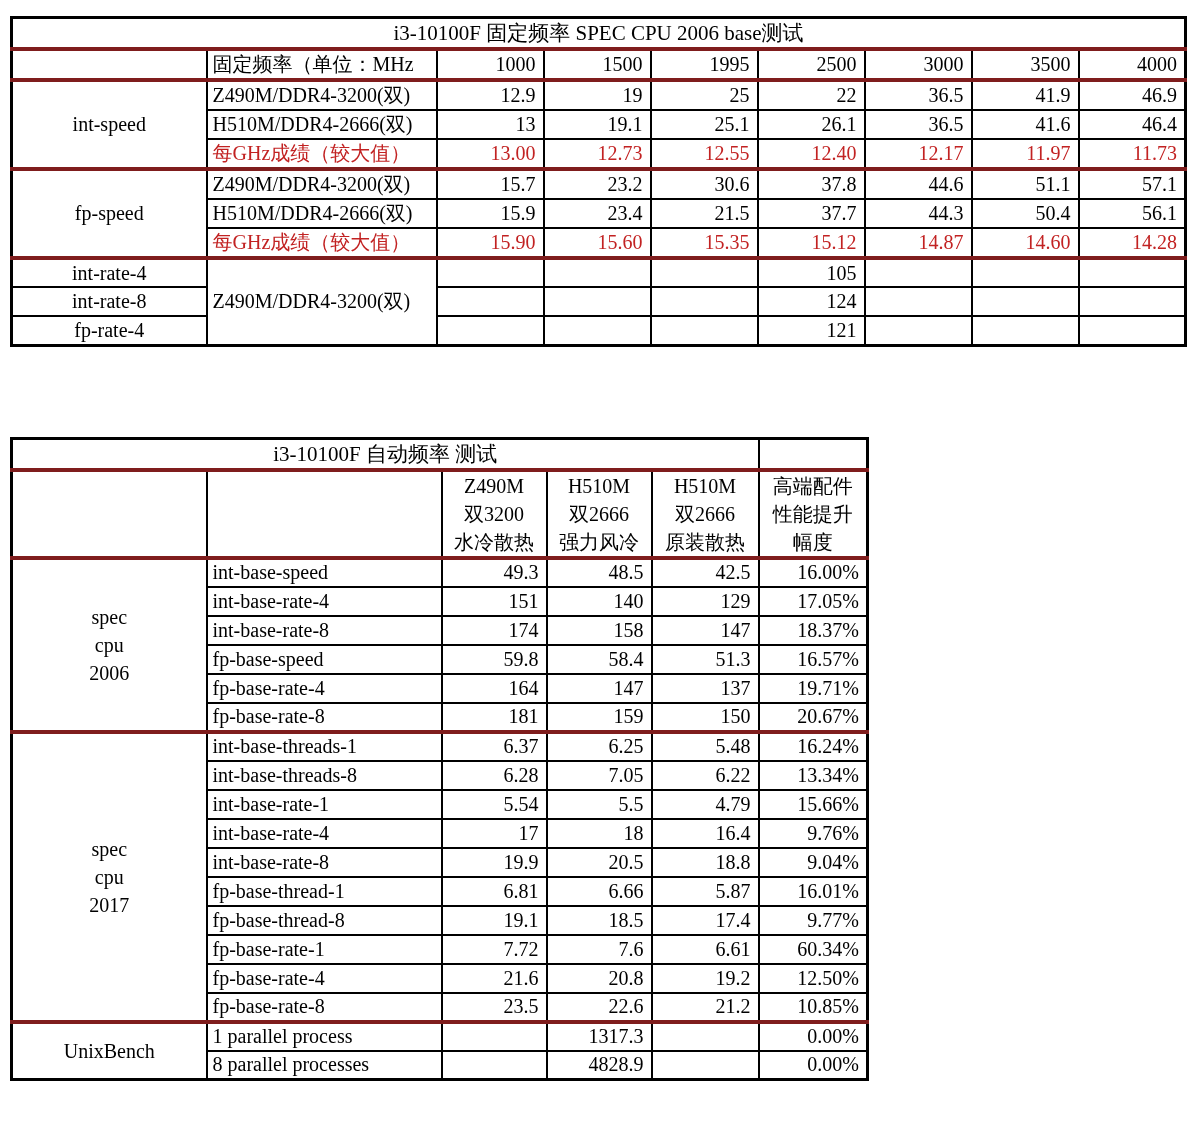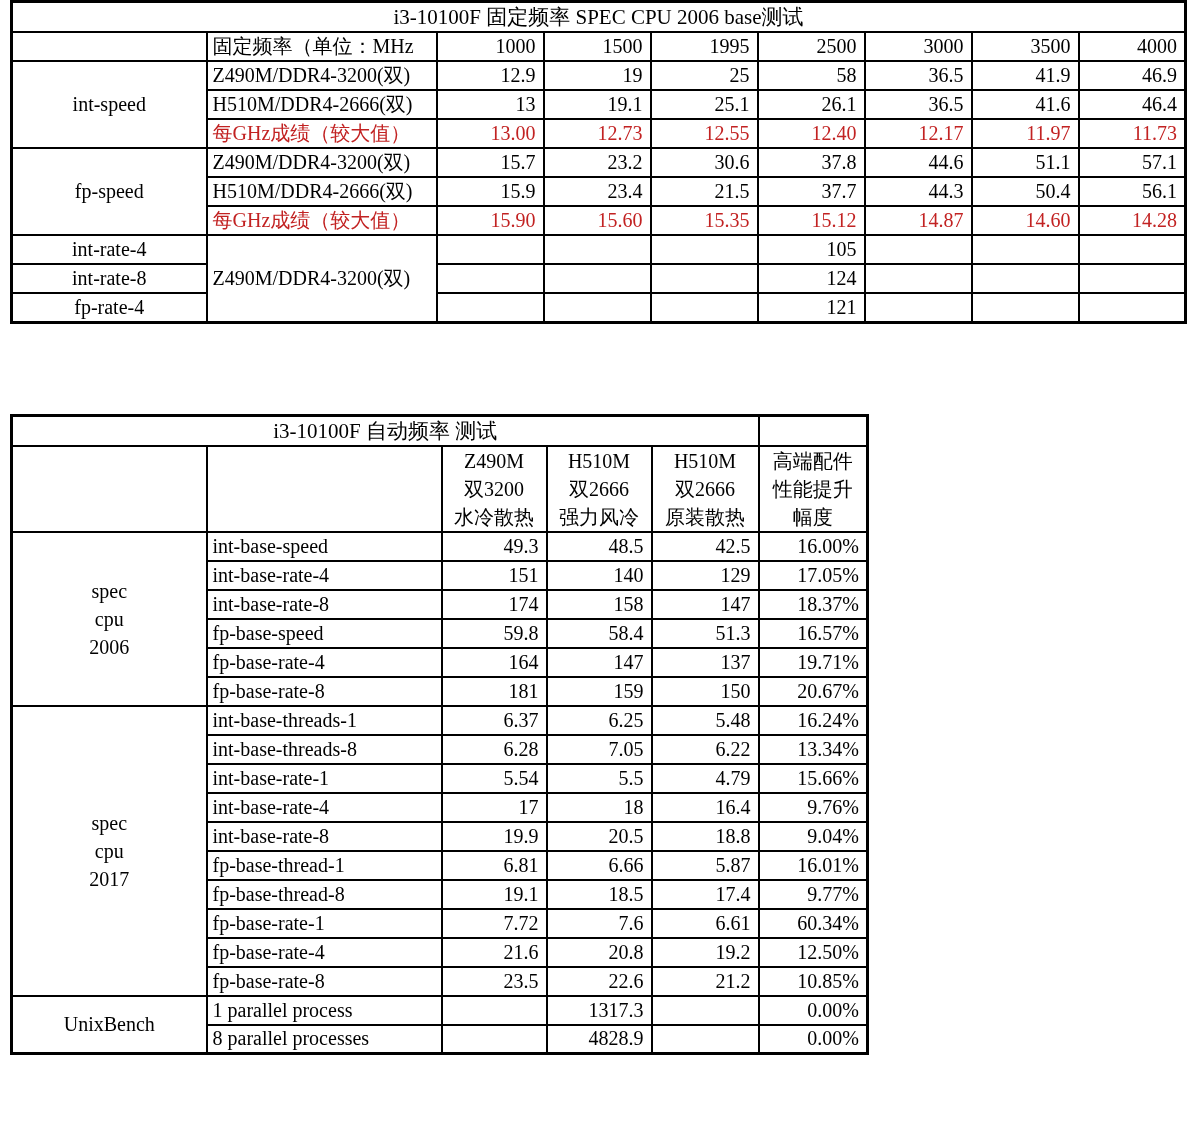--- a/index.html
+++ b/index.html
@@ -3,40 +3,40 @@
 <meta charset="utf-8">
 <style>
   * { box-sizing: border-box; }
   html, body { margin: 0; padding: 0; }
   body {
     width: 1192px; height: 1129px;
     background: #ffffff;
     color: #000;
     font-family: "Liberation Serif", "DejaVu Serif", serif;
   }
-  .page { padding: 0 0 0 10px; }
+  .page { padding: 16px 0 0 10px; }
   table {
     border-collapse: collapse;
     table-layout: fixed;
     border: 3px solid #000;
   }
   td {
     border: 2px solid #000;
     height: 29px;
     padding: 0;
     font-size: 20px;
     white-space: nowrap;
     overflow: hidden;
   }
   td.l { text-align: left;  padding-left: 5px; }
   td.n { text-align: right; padding-right: 7px; }
   td.c { text-align: center; }
   td.red { color: var(--red, #c22222); }
   td.title { font-size: 21px; height: 30px; }
-  tr.sep > td { border-top: 1px solid #7f1d1d; }
+  tr.sep > td { border-top: 4px solid #7f1d1d; }
   td.pre { white-space: pre-line; line-height: 28px; }
   .t1 { width: 1172px; margin-bottom: 90px; }
   .t2 { width: 856px; }
 </style>
 </head>
 <body>
 
 <div class="page">
 
   <table class="t1">
@@ -65,21 +65,21 @@
           <td class="n">3000</td>
           <td class="n">3500</td>
           <td class="n">4000</td>
         </tr>
         <tr class="sep">
           <td rowspan="3" class="c">int-speed</td>
           <td class="l">Z490M/DDR4-3200(双)</td>
           <td class="n">12.9</td>
           <td class="n">19</td>
           <td class="n">25</td>
-          <td class="n">58</td>
+          <td class="n">22</td>
           <td class="n">36.5</td>
           <td class="n">41.9</td>
           <td class="n">46.9</td>
         </tr>
         <tr>
           <td class="l">H510M/DDR4-2666(双)</td>
           <td class="n">13</td>
           <td class="n">19.1</td>
           <td class="n">25.1</td>
           <td class="n">26.1</td>

